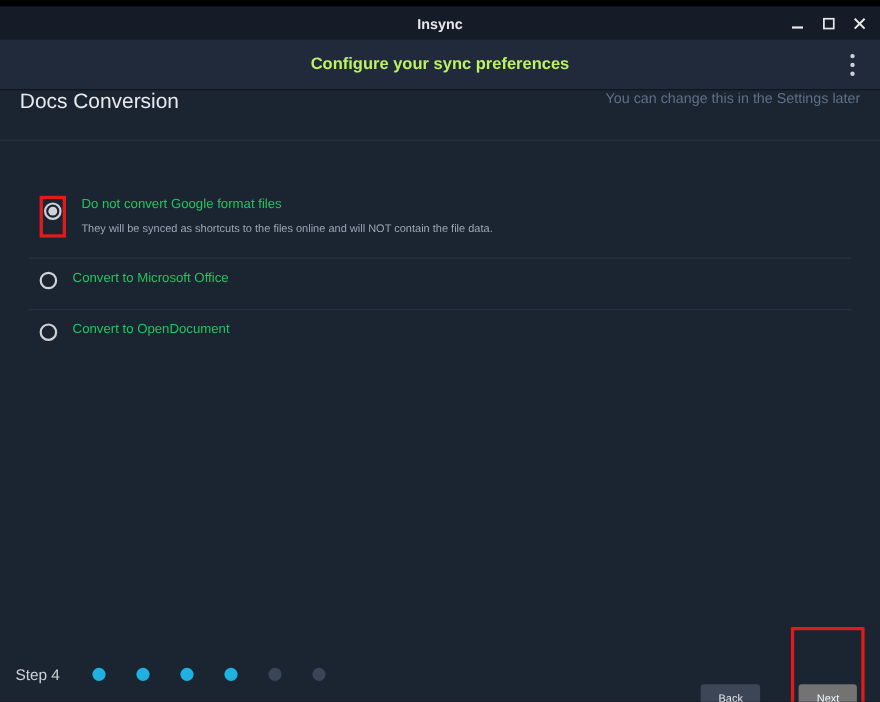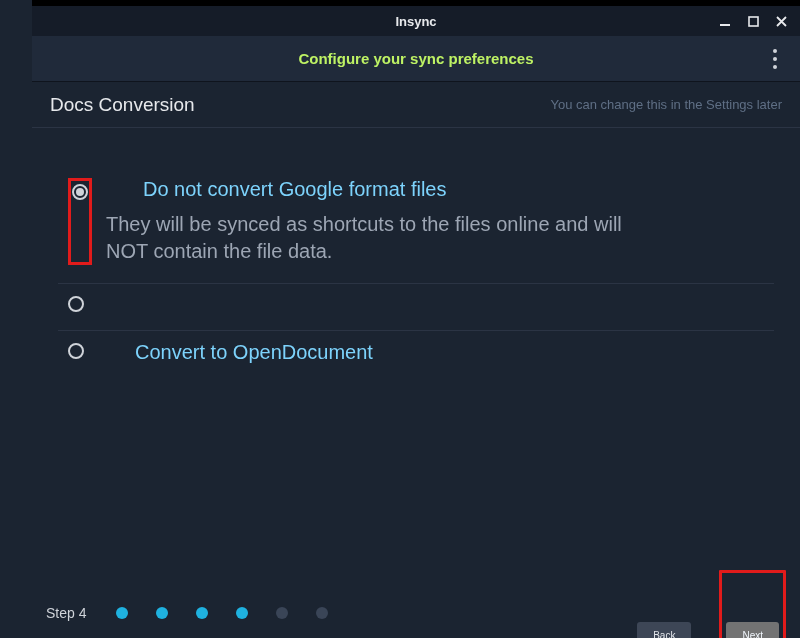--- a/index.html
+++ b/index.html
@@ -1,17 +1,17 @@
 <!DOCTYPE html>
 <html><head>
 <meta charset="utf-8">
 <style>
   * { box-sizing: border-box; margin: 0; padding: 0; }
   html, body { width: 800px; height: 638px; overflow: hidden; font-family: "Segoe UI", "Helvetica Neue", Arial, sans-serif; background: #000; }
-  .window { width: 800px; height: 638px; background: #1b2431; display: flex; flex-direction: column; padding-left: 32px; }
+  .window { width: 800px; height: 638px; background: #1b2431; display: flex; flex-direction: column; }
   .window-top-gap { height: 6px; background: #000; }
   .titlebar {
     height: 30px; background: #151c28; display: flex; align-items: center;
     position: relative; color: #e7e9ec; font-size: 13px; font-weight: 600;
   }
   .titlebar-title { position: absolute; left: 0; right: 0; text-align: center; pointer-events: none; }
   .titlebar-controls { margin-left: auto; display: flex; gap: 14px; padding-right: 12px; }
   .tb-btn { width: 14px; height: 14px; display: inline-flex; align-items: center; justify-content: center; color: #e7e9ec; cursor: pointer; }
   .tb-btn svg { display: block; }
   .subheader {
@@ -19,21 +19,21 @@
     position: relative; border-bottom: 1px solid #0f141d;
   }
   .subheader-title {
     position: absolute; left: 0; right: 0; text-align: center;
     color: #bef264; font-size: 15px; font-weight: 600;
   }
   .kebab { position: absolute; right: 14px; top: 10px; width: 22px; height: 26px;
     display: flex; flex-direction: column; justify-content: center; gap: 4px; align-items: center; cursor: pointer; }
   .kebab span { width: 4px; height: 4px; background: #cfd3d9; border-radius: 50%; }
   .section-header {
-    height: 46px; display: flex; align-items: center; justify-content: space-between;
+    height: 46px; display: flex; justify-content: space-between;
     padding: 0 18px; border-bottom: 1px solid #2b3444;
   }
   .section-title { color: #e7e9ec; font-size: 19px; font-weight: 400; }
   .section-hint { color: #5f6f85; font-size: 13px; }
   .content { flex: 1; padding: 22px 26px 0 26px; color: #cfd3d9; }
   .desc-row { font-size: 14px; color: #cfd3d9; display: flex; align-items: center; gap: 6px; }
   .help-badge { width: 15px; height: 15px; border-radius: 50%; background: #3b6fb0; color: #dfe8f3;
     display: inline-flex; align-items: center; justify-content: center; font-size: 11px; font-weight: 700; cursor: pointer; }
   .options { margin-top: 18px; }
   .option { padding: 10px 0 18px 10px; border-bottom: 1px solid #2b3444; display: flex; gap: 14px; }
@@ -41,22 +41,22 @@
   .radio {
     width: 16px; height: 16px; border: 2px solid #cfd3d9; border-radius: 50%;
     margin-top: 2px; flex: 0 0 16px; position: relative; cursor: pointer;
   }
   .radio.selected::after {
     content: ""; position: absolute; left: 2px; top: 2px; width: 8px; height: 8px;
     background: #cfd3d9; border-radius: 50%;
   }
   .hl-red-box { border: 3px solid #e11b1b; padding: 1px; display: inline-flex; }
   .opt-body { flex: 1; }
-  .opt-label { font-size: 20px; color: #7dd3fc; margin-left: 37px; }
-  .opt-sub { font-size: 20px; color: #9da6b4; margin-top: 10px; max-width: 520px; line-height: 1.35; }
+  .opt-label { font-size: 12px; color: #22c55e; }
+  .opt-sub { font-size: 10px; color: #9da6b4; margin-top: 10px; max-width: 520px; line-height: 1.35; }
   .footer {
     height: 50px; background: #1b2431; display: flex; align-items: center;
     padding: 0 14px; gap: 18px;
   }
   .step-label { color: #cfd3d9; font-size: 14px; margin-right: 2px; }
   .dot { width: 12px; height: 12px; border-radius: 50%; margin-left: 10px; }
   .dot.done { background: #1fb2e0; }
   .dot.todo { background: #3a4557; }
   .footer-spacer { flex: 1; }
   .btn { height: 28px; padding: 0 16px; border-radius: 3px; display: inline-flex;
@@ -115,20 +115,23 @@
           <span class="radio selected"></span>
         </span>
         <div class="opt-body">
           <div class="opt-label">Do not convert Google format files</div>
           <div class="opt-sub">They will be synced as shortcuts to the files online and will NOT contain the file data.</div>
         </div>
       </div>
 
       <div class="option">
         <span class="radio"></span>
+        <div class="opt-body">
+          <div class="opt-label">Convert to Microsoft Office</div>
+        </div>
       </div>
 
       <div class="option">
         <span class="radio"></span>
         <div class="opt-body">
           <div class="opt-label">Convert to OpenDocument</div>
         </div>
       </div>
 
     </div>

